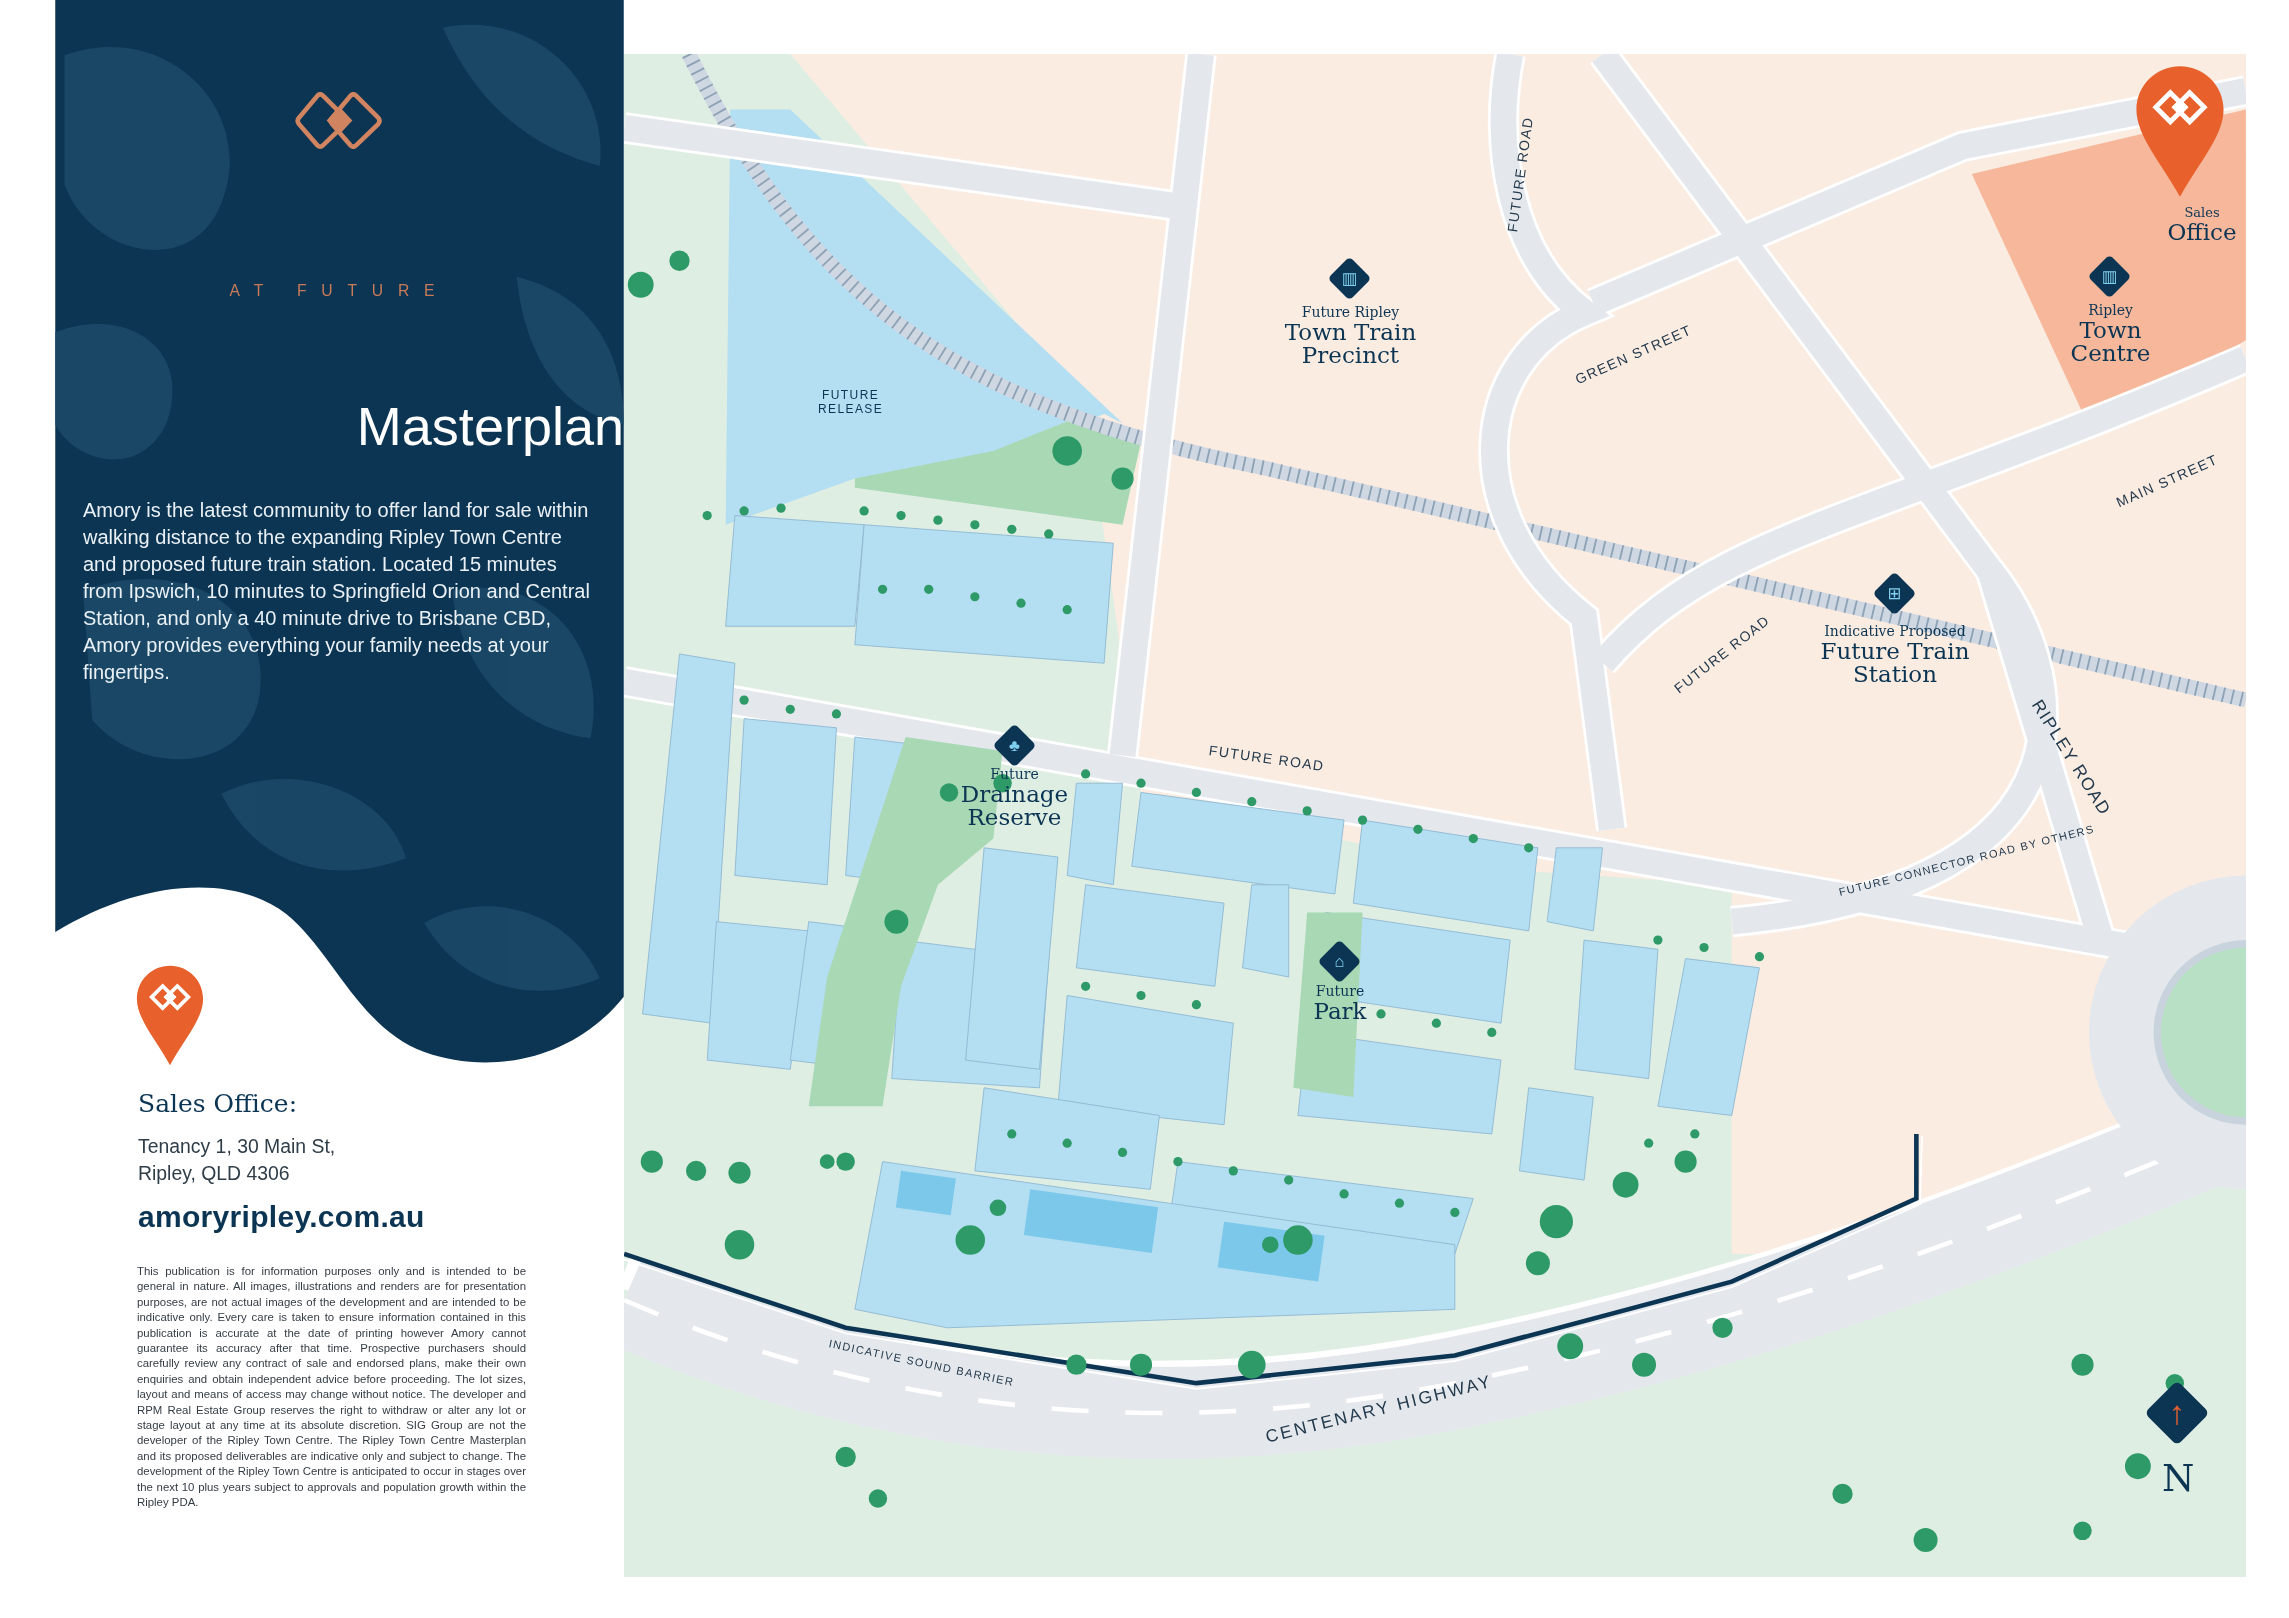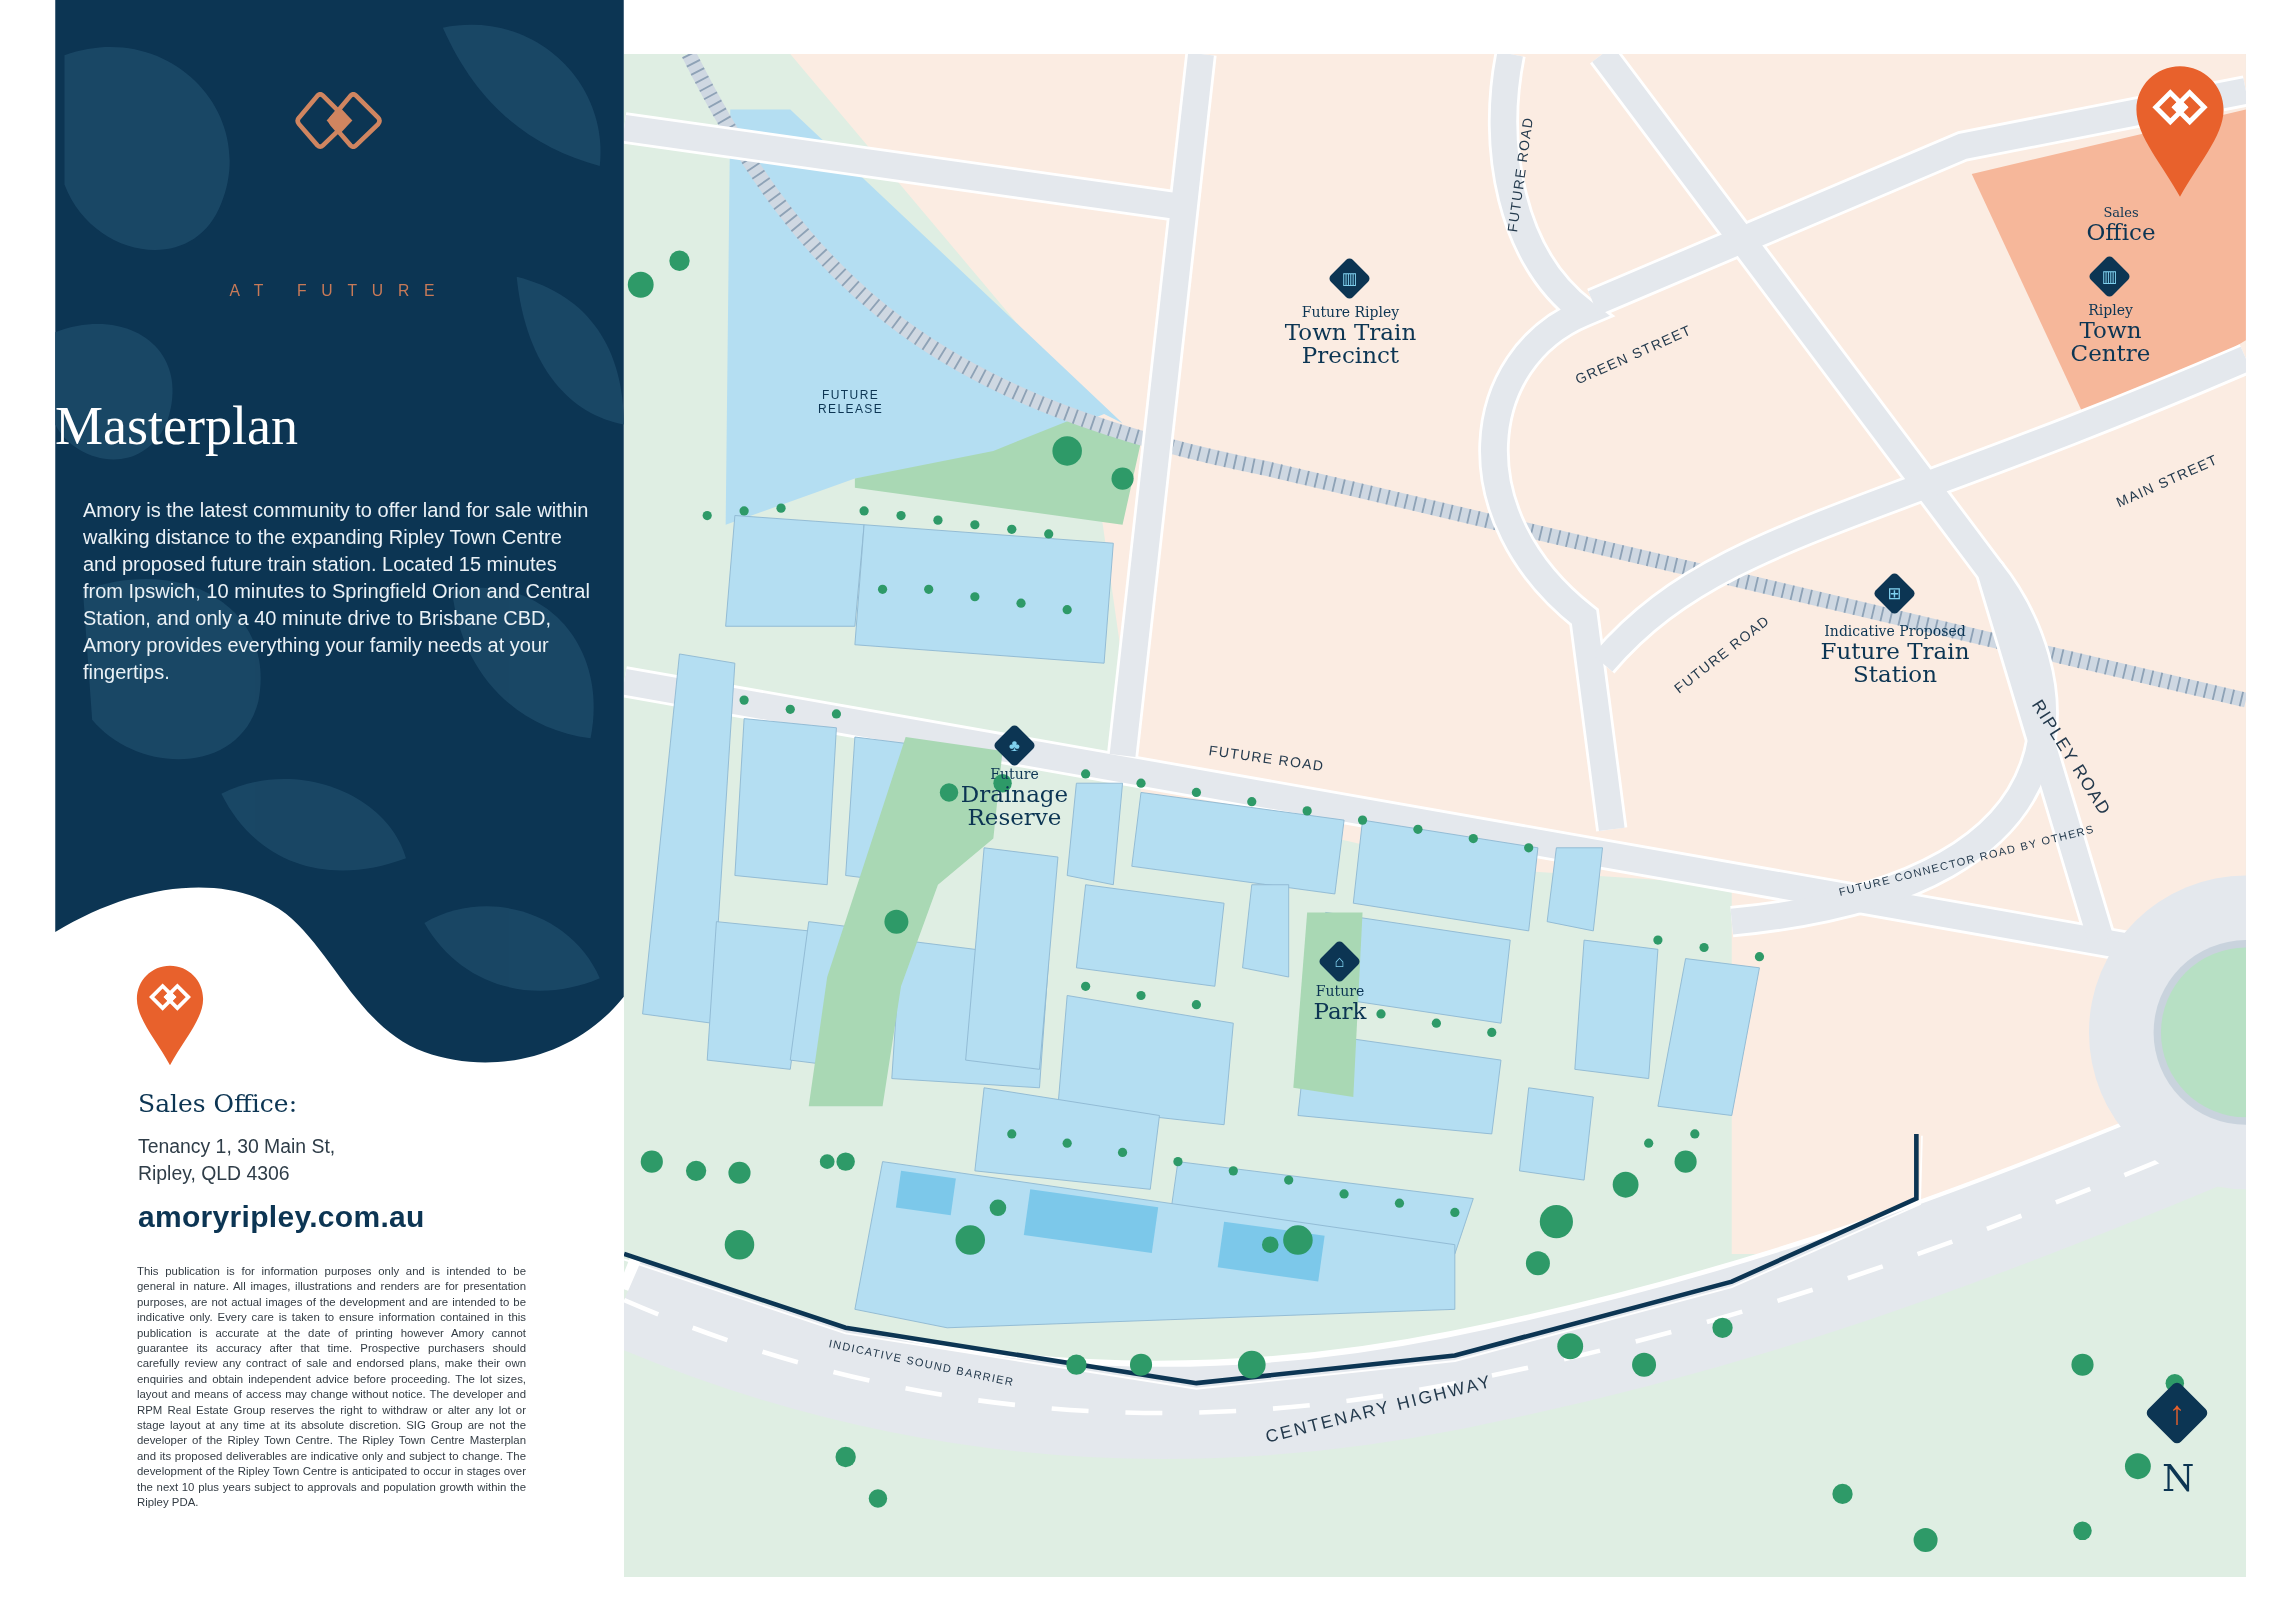--- a/index.html
+++ b/index.html
@@ -5,21 +5,21 @@
   html, body { margin: 0; padding: 0; background: #ffffff; }
   body { width: 2290px; height: 1619px; position: relative; overflow: hidden; font-family: "Liberation Sans", sans-serif; }
 
   
   .panel { position: absolute; left: 55px; top: 0; width: 569px; height: 1089px; overflow: hidden; }
   .panel svg.bg { position: absolute; left: 0; top: 0; }
   .logo { position: absolute; left: 0; width: 569px; text-align: center; }
   .logo-mark { top: 92px; }
   .logo-word { top: 196px; font-family: "DejaVu Serif", serif; font-size: 72px; letter-spacing: 5.5px; color: #d08560; font-weight: normal; }
   .logo-sub { top: 282px; font-size: 15.7px; letter-spacing: 14.8px; color: #c87a58; }
-  .title { position: absolute; top: 395px; left: 0; width: 569px; text-align: left; font-family: Liberation Serif, serif; font-size: 54px; color: #ffffff; }
+  .title { position: absolute; top: 395px; left: 0; width: 569px; text-align: right; font-family: Liberation Sans, sans-serif; font-size: 54px; color: #ffffff; }
   .intro { position: absolute; top: 497px; left: 28px; width: 513px; color: #eaf1f6; font-size: 20px; line-height: 27px; }
 
   .pin-left { position: absolute; left: 135px; top: 964px; }
   .sales-h { position: absolute; left: 138px; top: 1089px; font-family: "DejaVu Serif", serif; font-size: 25px; color: #0c3553; text-align: right; }
   .addr { position: absolute; left: 138px; top: 1133px; font-size: 19.4px; line-height: 27px; color: #2f3d48; }
   .url { position: absolute; left: 138px; top: 1200px; font-size: 30px; font-weight: bold; color: #0c3553; letter-spacing: 0.3px; }
   .disclaimer { position: absolute; left: 137px; top: 1264px; width: 389px; font-size: 11.4px; line-height: 15.4px; color: #333c44; text-align: justify; }
 
   
   .map { position: absolute; left: 624px; top: 54px; width: 1622px; height: 1523px; overflow: hidden; background: #dfeee3; }
@@ -268,21 +268,21 @@
   <div style="position:absolute; left:1510px; top:9.2px;">
     <svg width="92" height="137" viewBox="0 0 76 112">
       <path d="M38 2 C58 2 74 18 74 38 C74 60 52 84 38 110 C24 84 2 60 2 38 C2 18 18 2 38 2 Z" fill="#e8612c"></path>
       <g fill="none" stroke="#ffffff" stroke-width="4">
         <path d="M30 24 L42 36 L30 48 L18 36 Z"></path>
         <path d="M46 24 L58 36 L46 48 L34 36 Z"></path>
       </g>
       <path d="M38 29 L45 36 L38 43 L31 36 Z" fill="#ffffff"></path>
     </svg>
   </div>
-  <div class="lbl" style="left:1451px; top:151px; width:92px;">
+  <div class="lbl" style="left:1532px; top:151px; width:92px;">
     <div class="sm" style="font-size:13px;">Sales</div>
     <div class="lg">Office</div>
   </div>
 
   <div class="diamond-ic" style="left:1470px; top:207px;">
       <span>▥</span>
     </div>
   <div class="lbl" style="left:1431px; top:249px; width:111px;">
     <div class="sm">Ripley</div>
     <div class="lg">Town</div>

